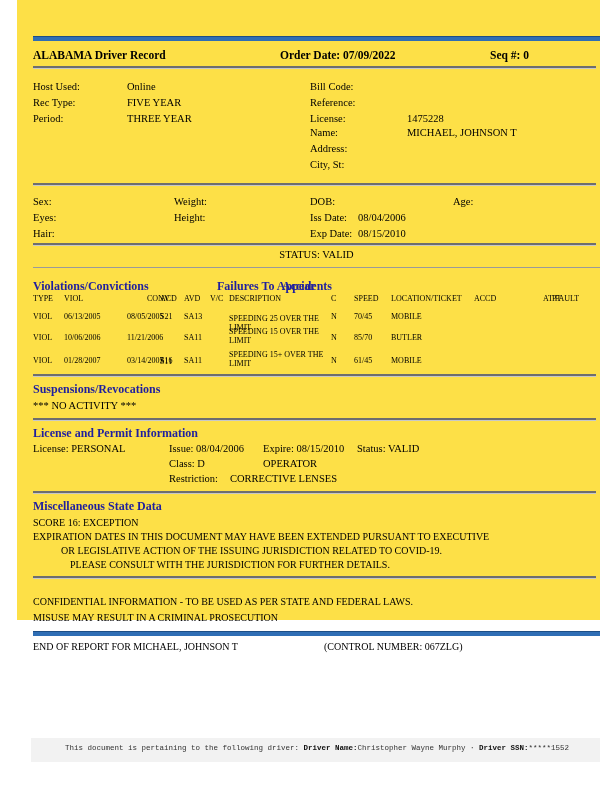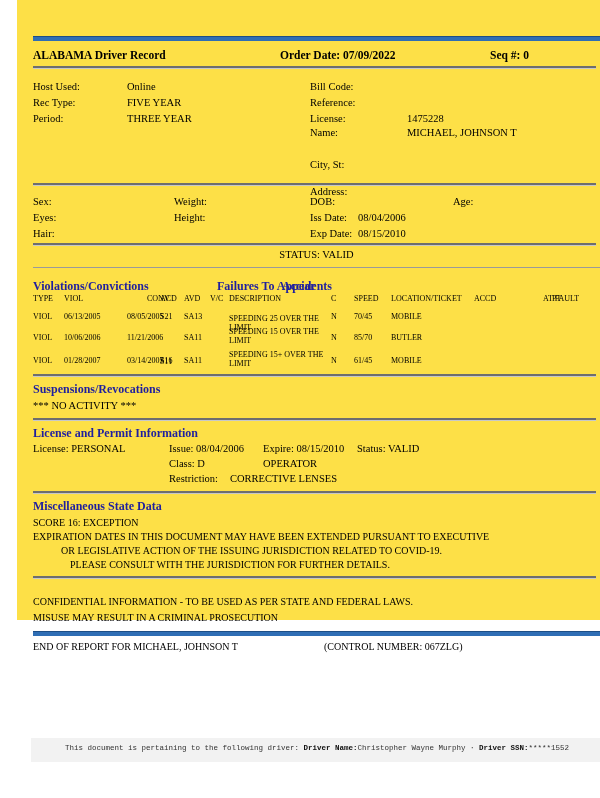--- a/index.html
+++ b/index.html
@@ -150,21 +150,21 @@
 
   <div class="lbl" style="left:293px; top:97px;">Reference:</div>
   <div class="val" style="left:390px; top:97px;"></div>
 
   <div class="lbl" style="left:293px; top:113px;">License:</div>
   <div class="val" style="left:390px; top:113px;">1475228</div>
 
   <div class="lbl" style="left:293px; top:127px;">Name:</div>
   <div class="val" style="left:390px; top:127px;">MICHAEL, JOHNSON T</div>
 
-  <div class="lbl" style="left:293px; top:143px;margin-top:43px;">Address:</div>
+  <div class="lbl" style="left:293px; top:143px;">Address:</div>
   <div class="val" style="left:390px; top:143px;"></div>
 
   <div class="lbl" style="left:293px; top:159px;">City, St:</div>
   <div class="val" style="left:390px; top:159px;"></div>
 
   <div class="rule-gray" style="top:183px;"></div>
 
   <div class="lbl" style="left:16px; top:196px;">Sex:</div>
   <div class="lbl" style="left:16px; top:212px;">Eyes:</div>
   <div class="lbl" style="left:16px; top:228px;">Hair:</div>

